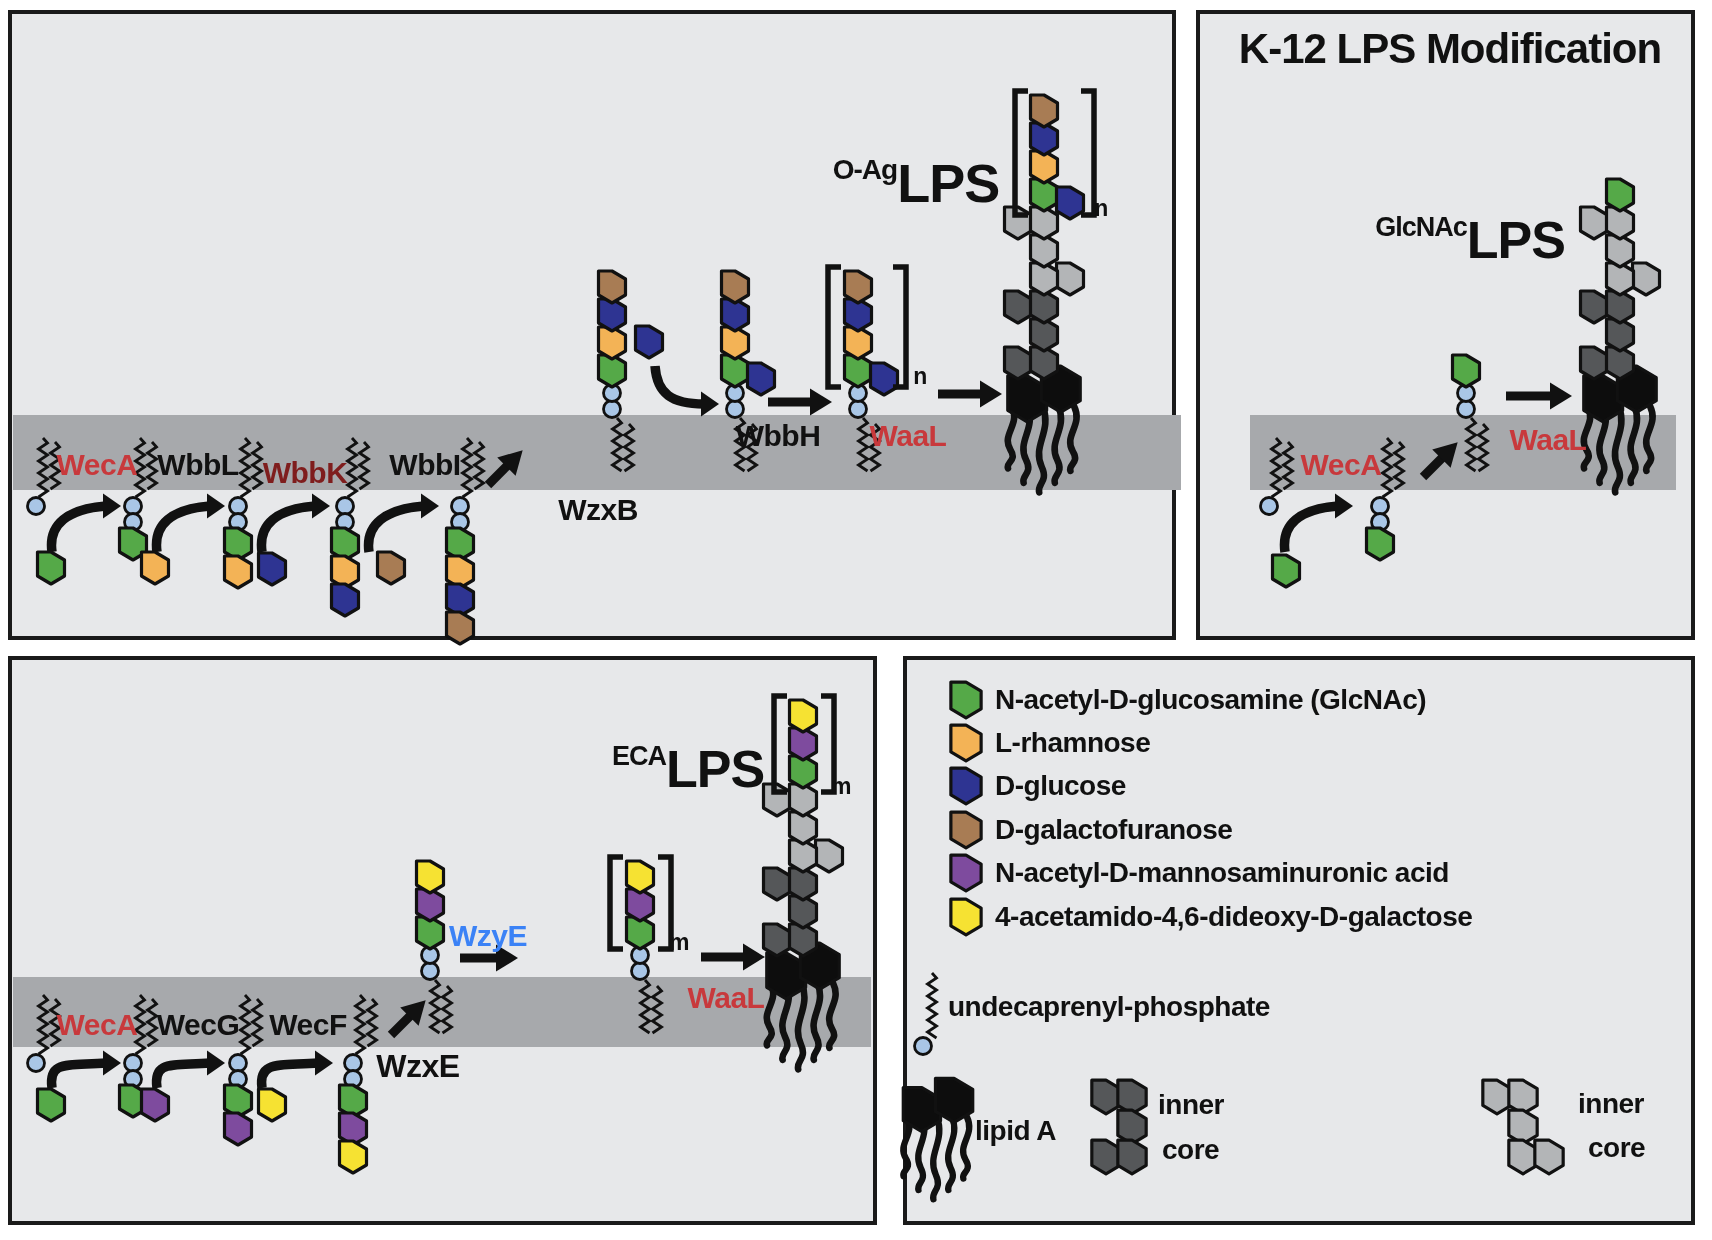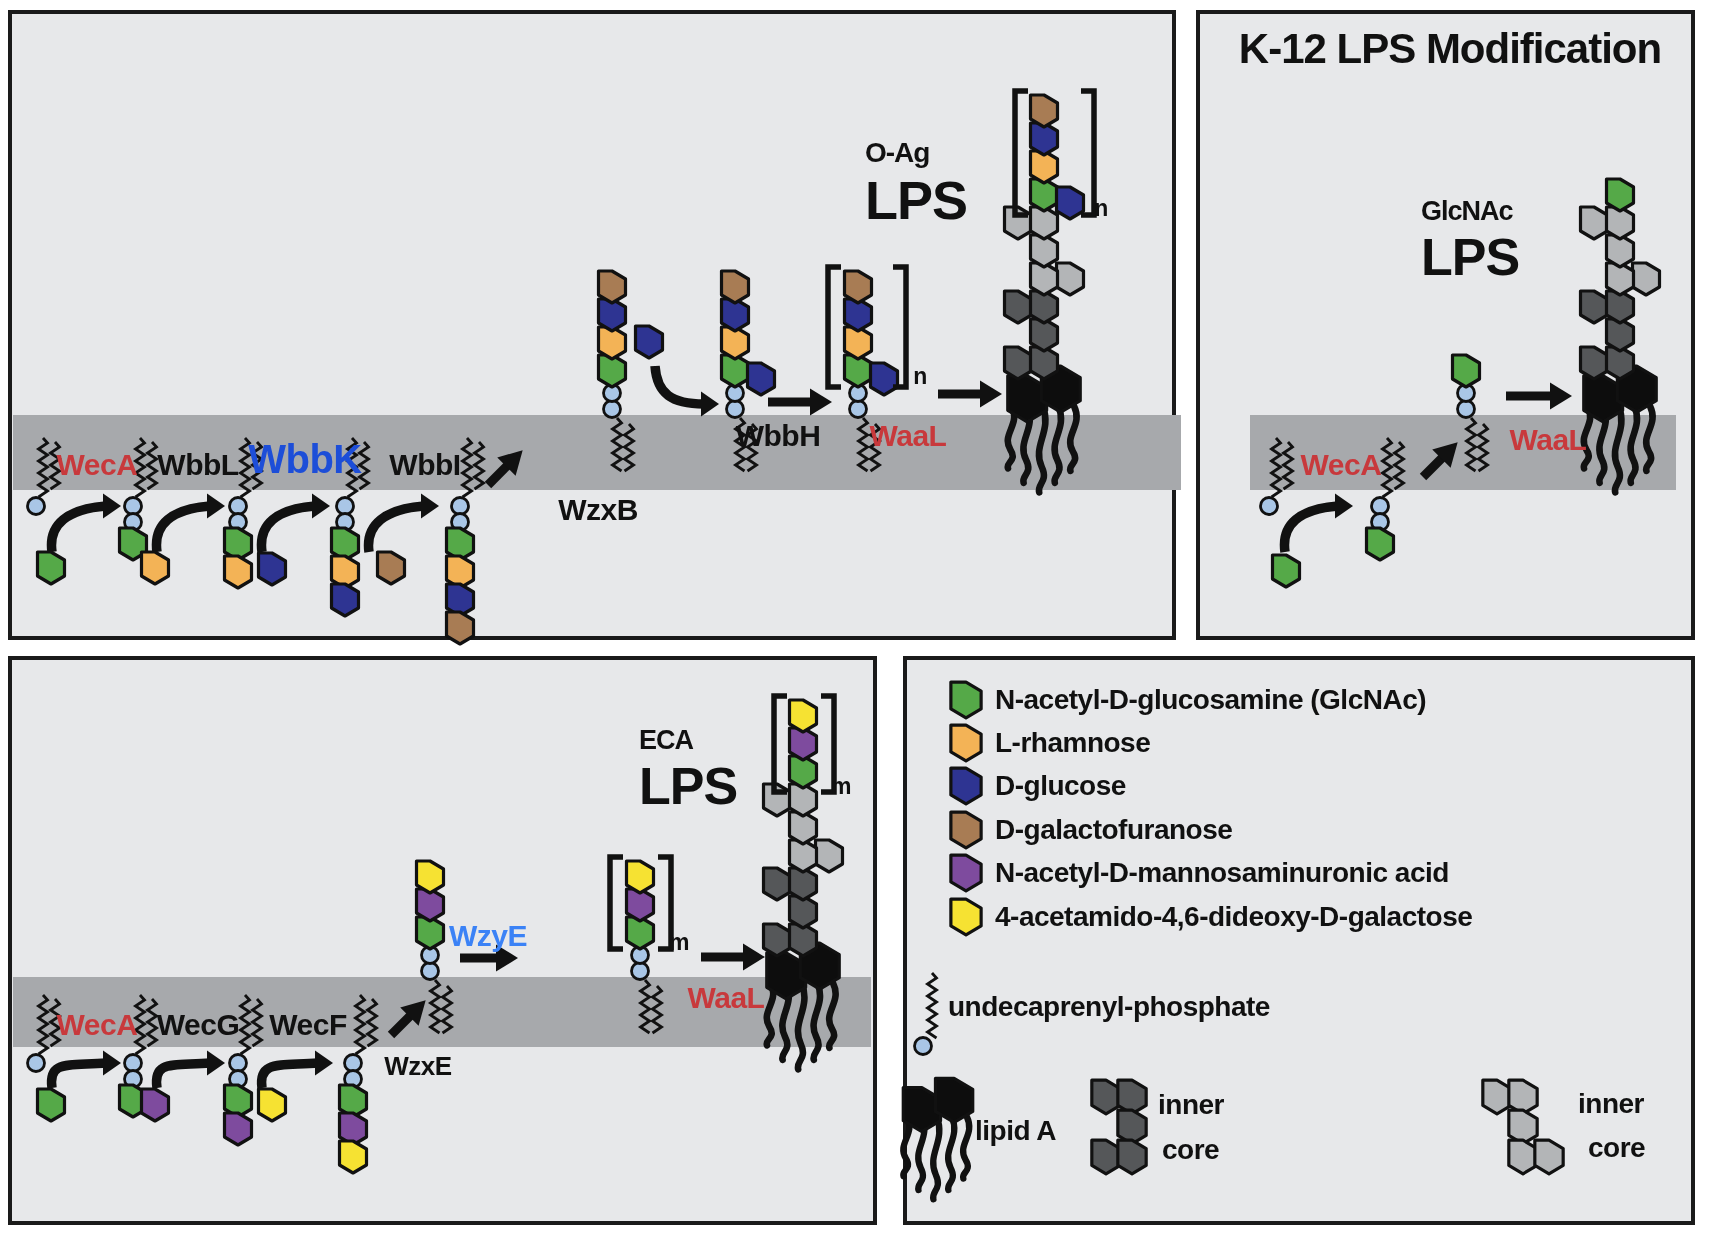--- a/index.html
+++ b/index.html
@@ -10,21 +10,21 @@
   #molecule-layer{position:absolute;left:0;top:0;z-index:3;}
   .lbl{position:absolute;font-weight:700;white-space:nowrap;z-index:4;
        letter-spacing:-0.5px;transform:translate(-50%,-50%);line-height:1;}
   .lbl.left{transform:translate(0,-50%);}
   .panel-title{position:absolute;font-weight:700;letter-spacing:-1px;z-index:4;
        transform:translateX(-50%);white-space:nowrap;color:#111;}
   .t-oag{left:560px;top:33px;font-size:42px;}
   .t-k12{left:1450px;top:25px;font-size:42px;}
   .t-eca{left:374px;top:676px;font-size:40px;}
   .lps-label{position:absolute;z-index:4;display:flex;align-items:flex-start;
-       font-weight:700;white-space:nowrap;color:#111;transform:translate(-50%,-50%);letter-spacing:-1px;flex-direction:column;}
+       font-weight:700;white-space:nowrap;color:#111;transform:translate(-50%,-50%);letter-spacing:-1px;}
   .lps-label .sup{margin-top:2px;}
 </style>
 </head>
 <body>
 
 <div id="canvas">
   <div class="panel" id="panel-oag" style="left: 8px; top: 10px; width: 1168px; height: 630px; background: rgb(231, 232, 234); border-color: rgb(26, 26, 26);"></div>
   <div class="panel" id="panel-k12" style="left: 1196px; top: 10px; width: 499px; height: 630px; background: rgb(231, 232, 234); border-color: rgb(26, 26, 26);"></div>
   <div class="panel" id="panel-eca" style="left: 8px; top: 656px; width: 869px; height: 569px; background: rgb(231, 232, 234); border-color: rgb(26, 26, 26);"></div>
   <div class="panel" id="panel-legend" style="left: 903px; top: 656px; width: 792px; height: 569px; background: rgb(231, 232, 234); border-color: rgb(26, 26, 26);"></div>
@@ -277,33 +277,33 @@
       <polygon points="1132,1140.2 1146.175,1148.6 1146.175,1165.4 1132,1173.8 1117.825,1165.4 1117.825,1140.2" fill="#555759" stroke="#111111" stroke-width="3.2" stroke-linejoin="round"></polygon>
       <polygon points="1497,1080.2 1511.175,1088.6 1511.175,1105.4 1497,1113.8 1482.825,1105.4 1482.825,1080.2" fill="#b3b5b7" stroke="#111111" stroke-width="3.2" stroke-linejoin="round"></polygon>
       <polygon points="1523,1080.2 1537.175,1088.6 1537.175,1105.4 1523,1113.8 1508.825,1105.4 1508.825,1080.2" fill="#b3b5b7" stroke="#111111" stroke-width="3.2" stroke-linejoin="round"></polygon>
       <polygon points="1523,1110.2 1537.175,1118.6 1537.175,1135.4 1523,1143.8 1508.825,1135.4 1508.825,1110.2" fill="#b3b5b7" stroke="#111111" stroke-width="3.2" stroke-linejoin="round"></polygon>
       <polygon points="1523,1140.2 1537.175,1148.6 1537.175,1165.4 1523,1173.8 1508.825,1165.4 1508.825,1140.2" fill="#b3b5b7" stroke="#111111" stroke-width="3.2" stroke-linejoin="round"></polygon>
       <polygon points="1549,1140.2 1563.175,1148.6 1563.175,1165.4 1549,1173.8 1534.825,1165.4 1534.825,1140.2" fill="#b3b5b7" stroke="#111111" stroke-width="3.2" stroke-linejoin="round"></polygon>
     </svg>
   <div id="label-layer">
       <div class="lbl" style="left: 97px; top: 465px; font-size: 30px; color: rgb(200, 57, 60);">WecA</div>
       <div class="lbl" style="left: 198px; top: 465px; font-size: 30px; color: rgb(17, 17, 17);">WbbL</div>
-      <div class="lbl" style="left: 305px; top: 459px; font-size: 40px; color: #1d4ed8;">WbbK</div>
+      <div class="lbl" style="left: 305px; top: 473px; font-size: 30px; color: #7f1d1d;">WbbK</div>
       <div class="lbl" style="left: 425px; top: 465px; font-size: 30px; color: rgb(17, 17, 17);">WbbI</div>
       <div class="lbl" style="left: 598px; top: 510px; font-size: 30px; color: rgb(17, 17, 17);">WzxB</div>
       <div class="lbl" style="left: 778px; top: 436px; font-size: 30px; color: rgb(17, 17, 17);">WbbH</div>
       <div class="lbl" style="left: 908px; top: 436px; font-size: 30px; color: rgb(200, 57, 60);">WaaL</div>
       <div class="lbl" style="left: 920px; top: 376px; font-size: 23px; color: rgb(17, 17, 17);">n</div>
       <div class="lbl" style="left: 1101px; top: 208px; font-size: 23px; color: rgb(17, 17, 17);">n</div>
       <div class="lbl" style="left: 1341px; top: 465px; font-size: 30px; color: rgb(200, 57, 60);">WecA</div>
       <div class="lbl" style="left: 1548px; top: 440px; font-size: 30px; color: rgb(200, 57, 60);">WaaL</div>
       <div class="lbl" style="left: 97px; top: 1025px; font-size: 30px; color: rgb(200, 57, 60);">WecA</div>
       <div class="lbl" style="left: 198px; top: 1025px; font-size: 30px; color: rgb(17, 17, 17);">WecG</div>
       <div class="lbl" style="left: 308px; top: 1025px; font-size: 30px; color: rgb(17, 17, 17);">WecF</div>
-      <div class="lbl" style="left: 418px; top: 1066px; font-size: 26px; color: rgb(17, 17, 17);">WzxE</div>
+      <div class="lbl" style="left: 418px; top: 1066px; font-size: 32px; color: rgb(17, 17, 17);">WzxE</div>
       <div class="lbl" style="left: 488px; top: 936px; font-size: 30px; color: #3b82f6;">WzyE</div>
       <div class="lbl" style="left: 726px; top: 998px; font-size: 30px; color: rgb(200, 57, 60);">WaaL</div>
       <div class="lbl" style="left: 679px; top: 942px; font-size: 23px; color: rgb(17, 17, 17);">m</div>
       <div class="lbl" style="left: 841px; top: 786px; font-size: 23px; color: rgb(17, 17, 17);">m</div>
       <div class="lbl left" style="left: 995px; top: 700px; font-size: 28px; color: rgb(17, 17, 17);">N-acetyl-D-glucosamine (GlcNAc)</div>
       <div class="lbl left" style="left: 995px; top: 743px; font-size: 28px; color: rgb(17, 17, 17);">L-rhamnose</div>
       <div class="lbl left" style="left: 995px; top: 786px; font-size: 28px; color: rgb(17, 17, 17);">D-glucose</div>
       <div class="lbl left" style="left: 995px; top: 830px; font-size: 28px; color: rgb(17, 17, 17);">D-galactofuranose</div>
       <div class="lbl left" style="left: 995px; top: 873px; font-size: 28px; color: rgb(17, 17, 17);">N-acetyl-D-mannosaminuronic acid</div>
       <div class="lbl left" style="left: 995px; top: 917px; font-size: 28px; color: rgb(17, 17, 17);">4-acetamido-4,6-dideoxy-D-galactose</div>

